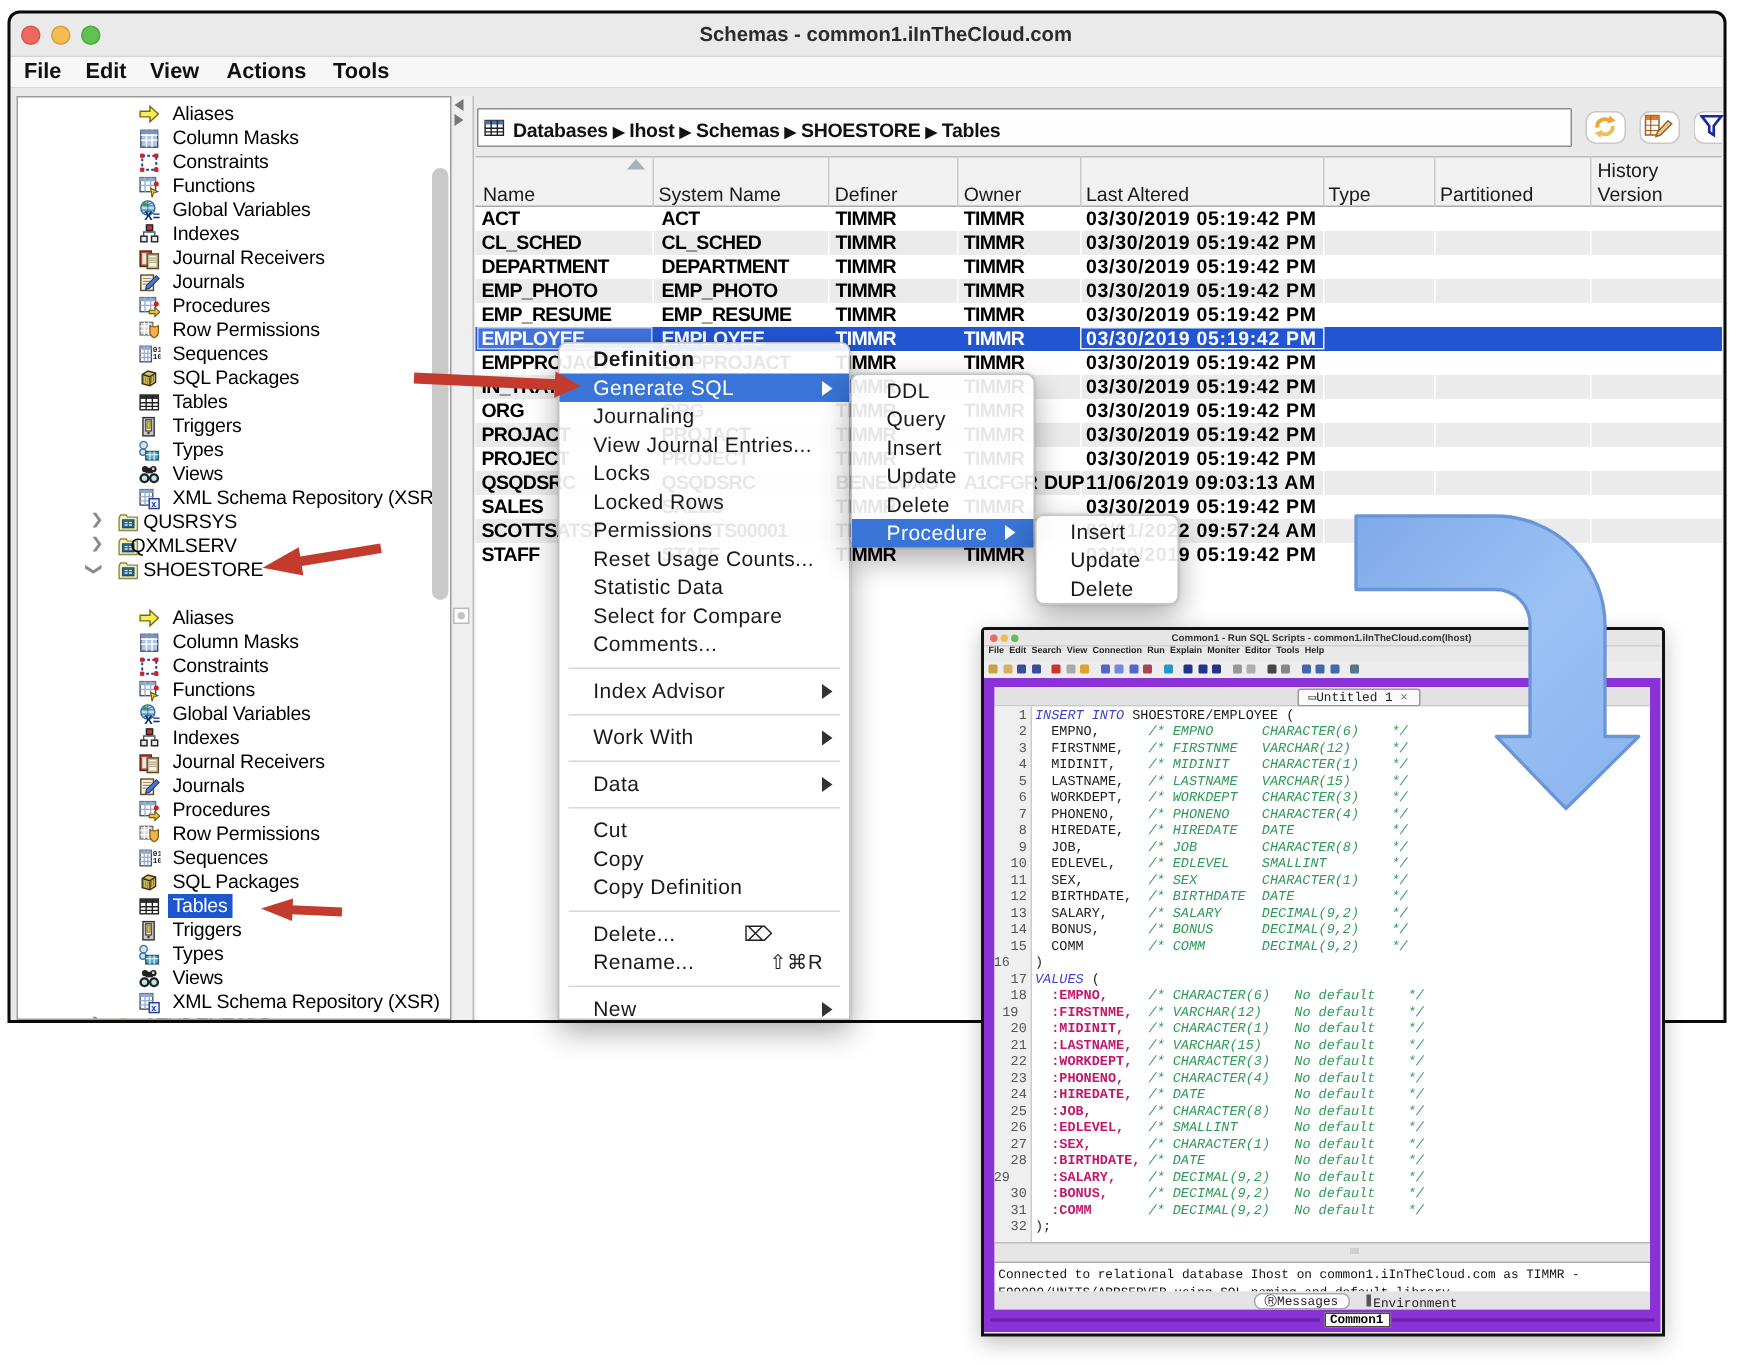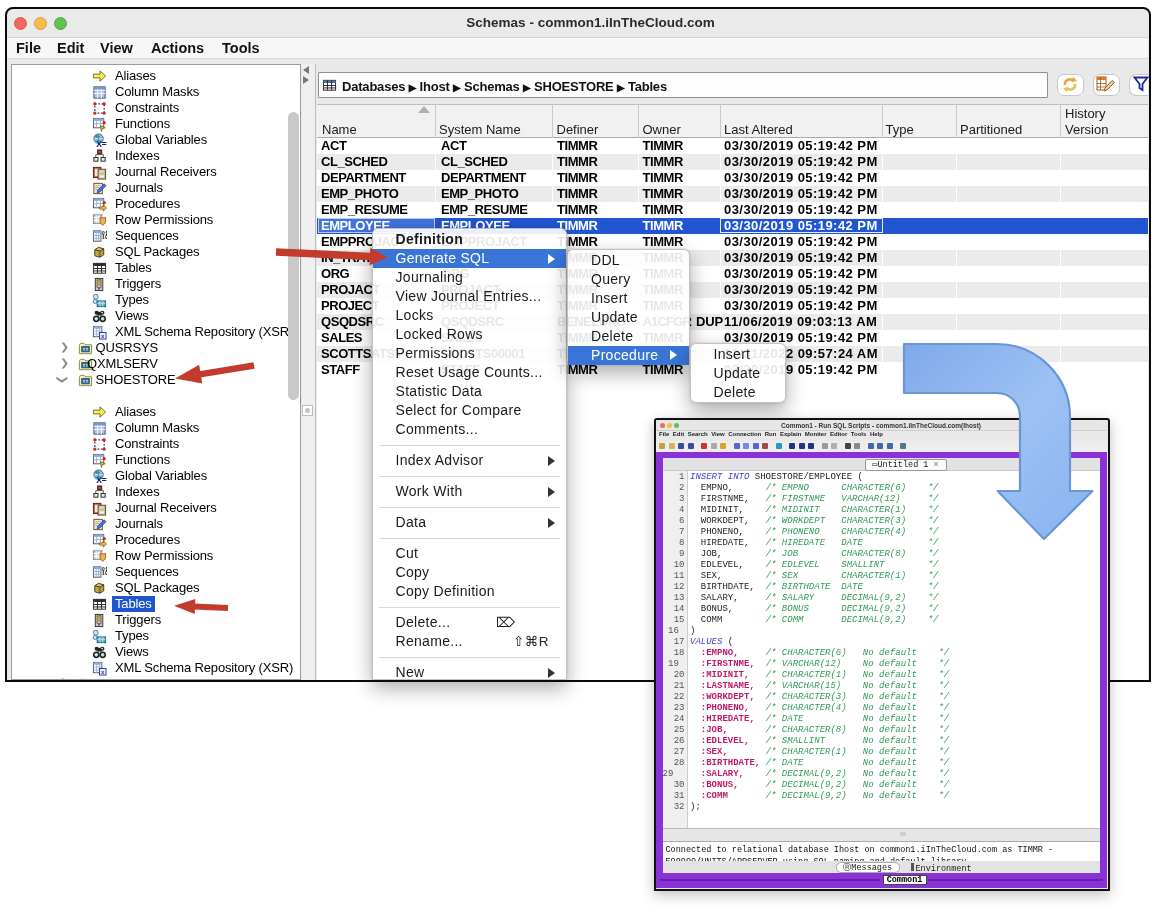--- a/index.html
+++ b/index.html
@@ -819,31 +819,32 @@
 <div class="abs" style="left:6.5px;top:38px;width:437.5px;height:415px;background:#E8E8E8;overflow:hidden">
 <div class="abs" style="left:0;top:0;width:437.5px;height:13px;background:#E2E2E2;border-bottom:1px solid #c8c8c8"></div>
 <div class="abs" style="left:202px;top:1px;width:82px;height:11.5px;background:#FAFAFA;border:1px solid #999;border-radius:2px;font-family:'Liberation Mono',monospace;font-size:8.5px;color:#222;text-align:center;line-height:10px">▭Untitled 1 <span style="color:#777">×</span></div>
 <div class="abs" style="left:0;top:13px;width:437.5px;height:356.5px;background:#fff"></div>
 <div class="abs" style="left:0;top:13px;width:25px;height:356.5px;background:#EFEFEF;border-right:1px solid #ccc"></div>
 <div style="position:absolute;left:0;top:14px;width:437.5px;font-family:'Liberation Mono',monospace;font-size:9px;line-height:11.03px">
         <div style="height:11.03px;white-space:pre"><span style="display:inline-block;width:22px;text-align:right;color:#555"> 1</span><span style="display:inline-block;width:5.5px"></span><span class="code"><i class="kw">INSERT INTO</i> SHOESTORE/EMPLOYEE (</span></div>
         <div style="height:11.03px;white-space:pre"><span style="display:inline-block;width:22px;text-align:right;color:#555"> 2</span><span style="display:inline-block;width:5.5px"></span><span class="code">  EMPNO,      <i class="cm">/* EMPNO      CHARACTER(6)    */</i></span></div>
         <div style="height:11.03px;white-space:pre"><span style="display:inline-block;width:22px;text-align:right;color:#555"> 3</span><span style="display:inline-block;width:5.5px"></span><span class="code">  FIRSTNME,   <i class="cm">/* FIRSTNME   VARCHAR(12)     */</i></span></div>
         <div style="height:11.03px;white-space:pre"><span style="display:inline-block;width:22px;text-align:right;color:#555"> 4</span><span style="display:inline-block;width:5.5px"></span><span class="code">  MIDINIT,    <i class="cm">/* MIDINIT    CHARACTER(1)    */</i></span></div>
+        <div style="height:11.03px;white-space:pre"><span style="display:inline-block;width:22px;text-align:right;color:#555"> 5</span><span style="display:inline-block;width:5.5px"></span><span class="code">  LASTNAME,   <i class="cm">/* LASTNAME   VARCHAR(15)     */</i></span></div>
         <div style="height:11.03px;white-space:pre"><span style="display:inline-block;width:22px;text-align:right;color:#555"> 6</span><span style="display:inline-block;width:5.5px"></span><span class="code">  WORKDEPT,   <i class="cm">/* WORKDEPT   CHARACTER(3)    */</i></span></div>
         <div style="height:11.03px;white-space:pre"><span style="display:inline-block;width:22px;text-align:right;color:#555"> 7</span><span style="display:inline-block;width:5.5px"></span><span class="code">  PHONENO,    <i class="cm">/* PHONENO    CHARACTER(4)    */</i></span></div>
         <div style="height:11.03px;white-space:pre"><span style="display:inline-block;width:22px;text-align:right;color:#555"> 8</span><span style="display:inline-block;width:5.5px"></span><span class="code">  HIREDATE,   <i class="cm">/* HIREDATE   DATE            */</i></span></div>
         <div style="height:11.03px;white-space:pre"><span style="display:inline-block;width:22px;text-align:right;color:#555"> 9</span><span style="display:inline-block;width:5.5px"></span><span class="code">  JOB,        <i class="cm">/* JOB        CHARACTER(8)    */</i></span></div>
         <div style="height:11.03px;white-space:pre"><span style="display:inline-block;width:22px;text-align:right;color:#555">10</span><span style="display:inline-block;width:5.5px"></span><span class="code">  EDLEVEL,    <i class="cm">/* EDLEVEL    SMALLINT        */</i></span></div>
         <div style="height:11.03px;white-space:pre"><span style="display:inline-block;width:22px;text-align:right;color:#555">11</span><span style="display:inline-block;width:5.5px"></span><span class="code">  SEX,        <i class="cm">/* SEX        CHARACTER(1)    */</i></span></div>
         <div style="height:11.03px;white-space:pre"><span style="display:inline-block;width:22px;text-align:right;color:#555">12</span><span style="display:inline-block;width:5.5px"></span><span class="code">  BIRTHDATE,  <i class="cm">/* BIRTHDATE  DATE            */</i></span></div>
         <div style="height:11.03px;white-space:pre"><span style="display:inline-block;width:22px;text-align:right;color:#555">13</span><span style="display:inline-block;width:5.5px"></span><span class="code">  SALARY,     <i class="cm">/* SALARY     DECIMAL(9,2)    */</i></span></div>
         <div style="height:11.03px;white-space:pre"><span style="display:inline-block;width:22px;text-align:right;color:#555">14</span><span style="display:inline-block;width:5.5px"></span><span class="code">  BONUS,      <i class="cm">/* BONUS      DECIMAL(9,2)    */</i></span></div>
         <div style="height:11.03px;white-space:pre"><span style="display:inline-block;width:22px;text-align:right;color:#555">15</span><span style="display:inline-block;width:5.5px"></span><span class="code">  COMM        <i class="cm">/* COMM       DECIMAL(9,2)    */</i></span></div>
-        <div style="height:11.03px;white-space:pre"><span style="display:inline-block;width:22px;text-align:center;color:#555">16</span><span style="display:inline-block;width:5.5px"></span><span class="code">)</span></div>
+        <div style="height:11.03px;white-space:pre"><span style="display:inline-block;width:22px;text-align:left;color:#555">16</span><span style="display:inline-block;width:5.5px"></span><span class="code">)</span></div>
         <div style="height:11.03px;white-space:pre"><span style="display:inline-block;width:22px;text-align:right;color:#555">17</span><span style="display:inline-block;width:5.5px"></span><span class="code"><i class="kw">VALUES</i> (</span></div>
         <div style="height:11.03px;white-space:pre"><span style="display:inline-block;width:22px;text-align:right;color:#555">18</span><span style="display:inline-block;width:5.5px"></span><span class="code">  <b class="pm">:EMPNO,</b>&nbsp;&nbsp;&nbsp;&nbsp;&nbsp;<i class="cm">/* CHARACTER(6)   No default    */</i></span></div>
         <div style="height:11.03px;white-space:pre"><span style="display:inline-block;width:22px;text-align:center;color:#555">19</span><span style="display:inline-block;width:5.5px"></span><span class="code">  <b class="pm">:FIRSTNME,</b>&nbsp;&nbsp;<i class="cm">/* VARCHAR(12)    No default    */</i></span></div>
         <div style="height:11.03px;white-space:pre"><span style="display:inline-block;width:22px;text-align:right;color:#555">20</span><span style="display:inline-block;width:5.5px"></span><span class="code">  <b class="pm">:MIDINIT,</b>&nbsp;&nbsp;&nbsp;<i class="cm">/* CHARACTER(1)   No default    */</i></span></div>
         <div style="height:11.03px;white-space:pre"><span style="display:inline-block;width:22px;text-align:right;color:#555">21</span><span style="display:inline-block;width:5.5px"></span><span class="code">  <b class="pm">:LASTNAME,</b>&nbsp;&nbsp;<i class="cm">/* VARCHAR(15)    No default    */</i></span></div>
         <div style="height:11.03px;white-space:pre"><span style="display:inline-block;width:22px;text-align:right;color:#555">22</span><span style="display:inline-block;width:5.5px"></span><span class="code">  <b class="pm">:WORKDEPT,</b>&nbsp;&nbsp;<i class="cm">/* CHARACTER(3)   No default    */</i></span></div>
         <div style="height:11.03px;white-space:pre"><span style="display:inline-block;width:22px;text-align:right;color:#555">23</span><span style="display:inline-block;width:5.5px"></span><span class="code">  <b class="pm">:PHONENO,</b>&nbsp;&nbsp;&nbsp;<i class="cm">/* CHARACTER(4)   No default    */</i></span></div>
         <div style="height:11.03px;white-space:pre"><span style="display:inline-block;width:22px;text-align:right;color:#555">24</span><span style="display:inline-block;width:5.5px"></span><span class="code">  <b class="pm">:HIREDATE,</b>&nbsp;&nbsp;<i class="cm">/* DATE           No default    */</i></span></div>
         <div style="height:11.03px;white-space:pre"><span style="display:inline-block;width:22px;text-align:right;color:#555">25</span><span style="display:inline-block;width:5.5px"></span><span class="code">  <b class="pm">:JOB,</b>&nbsp;&nbsp;&nbsp;&nbsp;&nbsp;&nbsp;&nbsp;<i class="cm">/* CHARACTER(8)   No default    */</i></span></div>
         <div style="height:11.03px;white-space:pre"><span style="display:inline-block;width:22px;text-align:right;color:#555">26</span><span style="display:inline-block;width:5.5px"></span><span class="code">  <b class="pm">:EDLEVEL,</b>&nbsp;&nbsp;&nbsp;<i class="cm">/* SMALLINT       No default    */</i></span></div>

